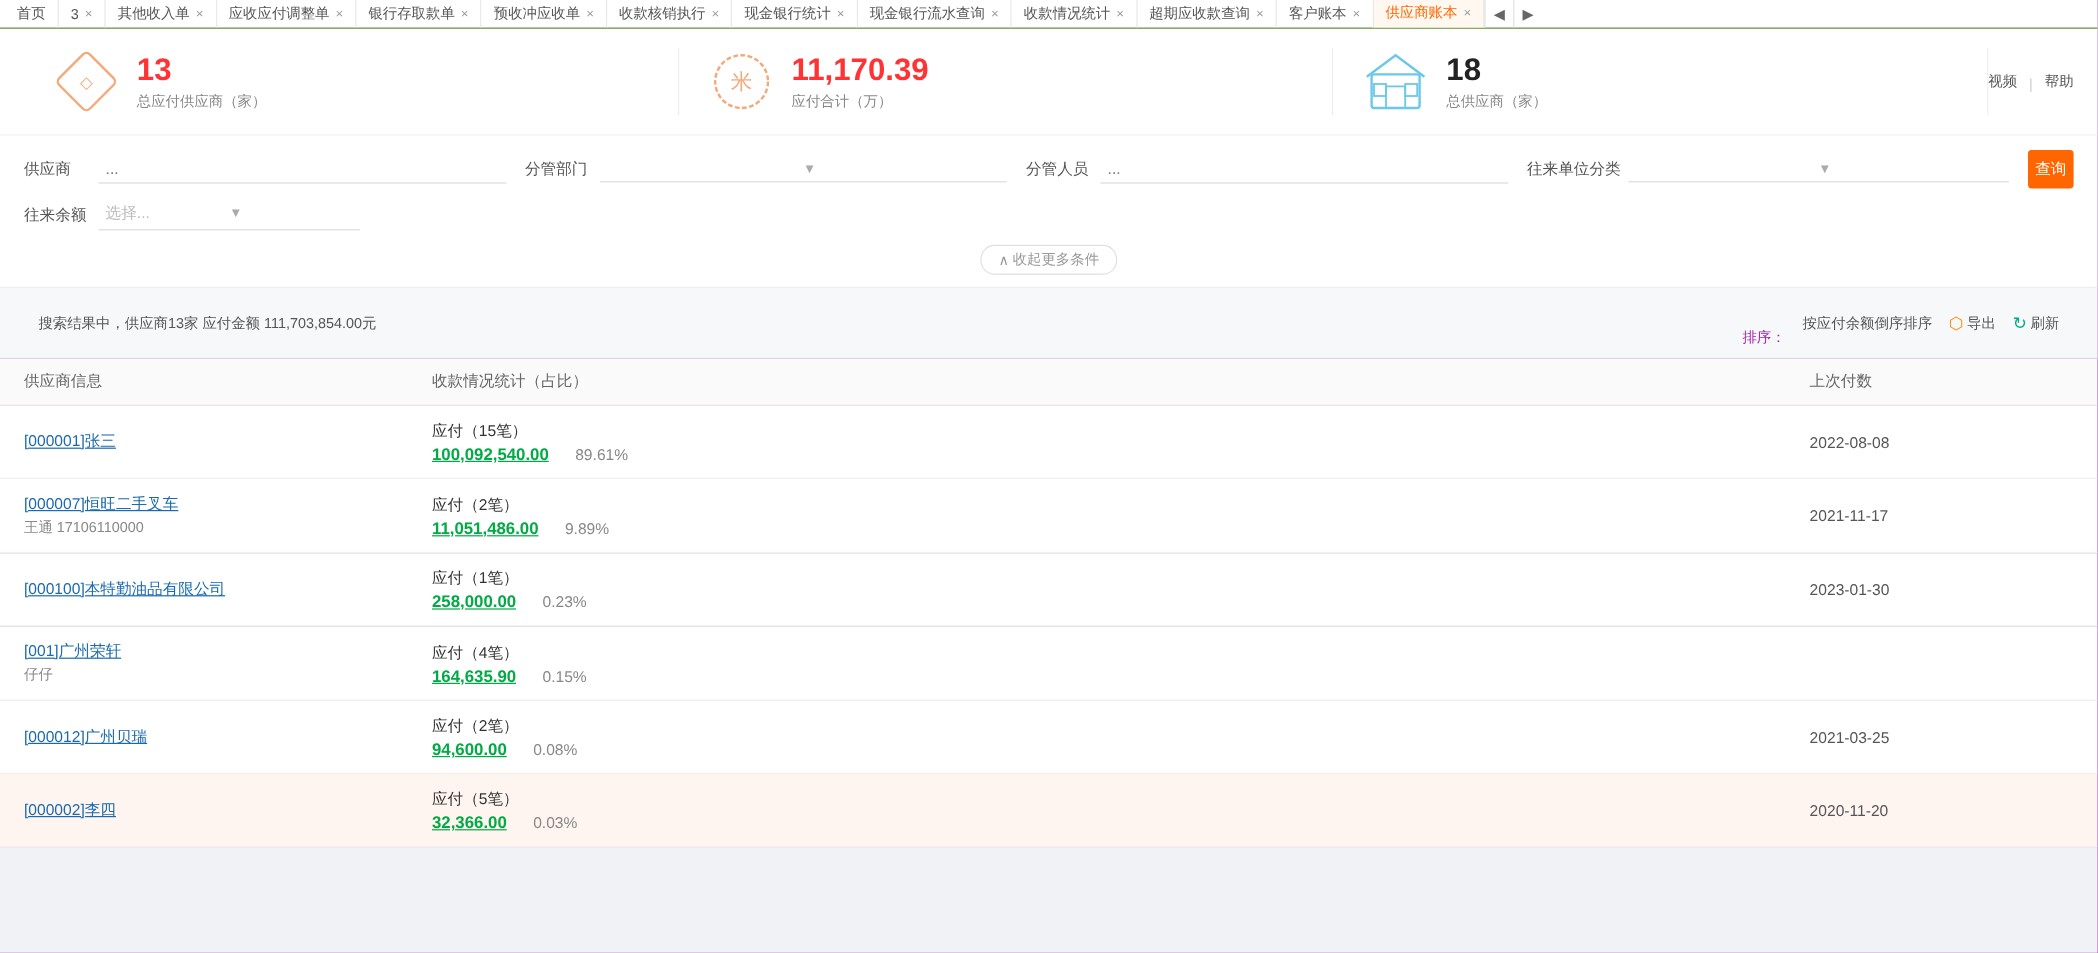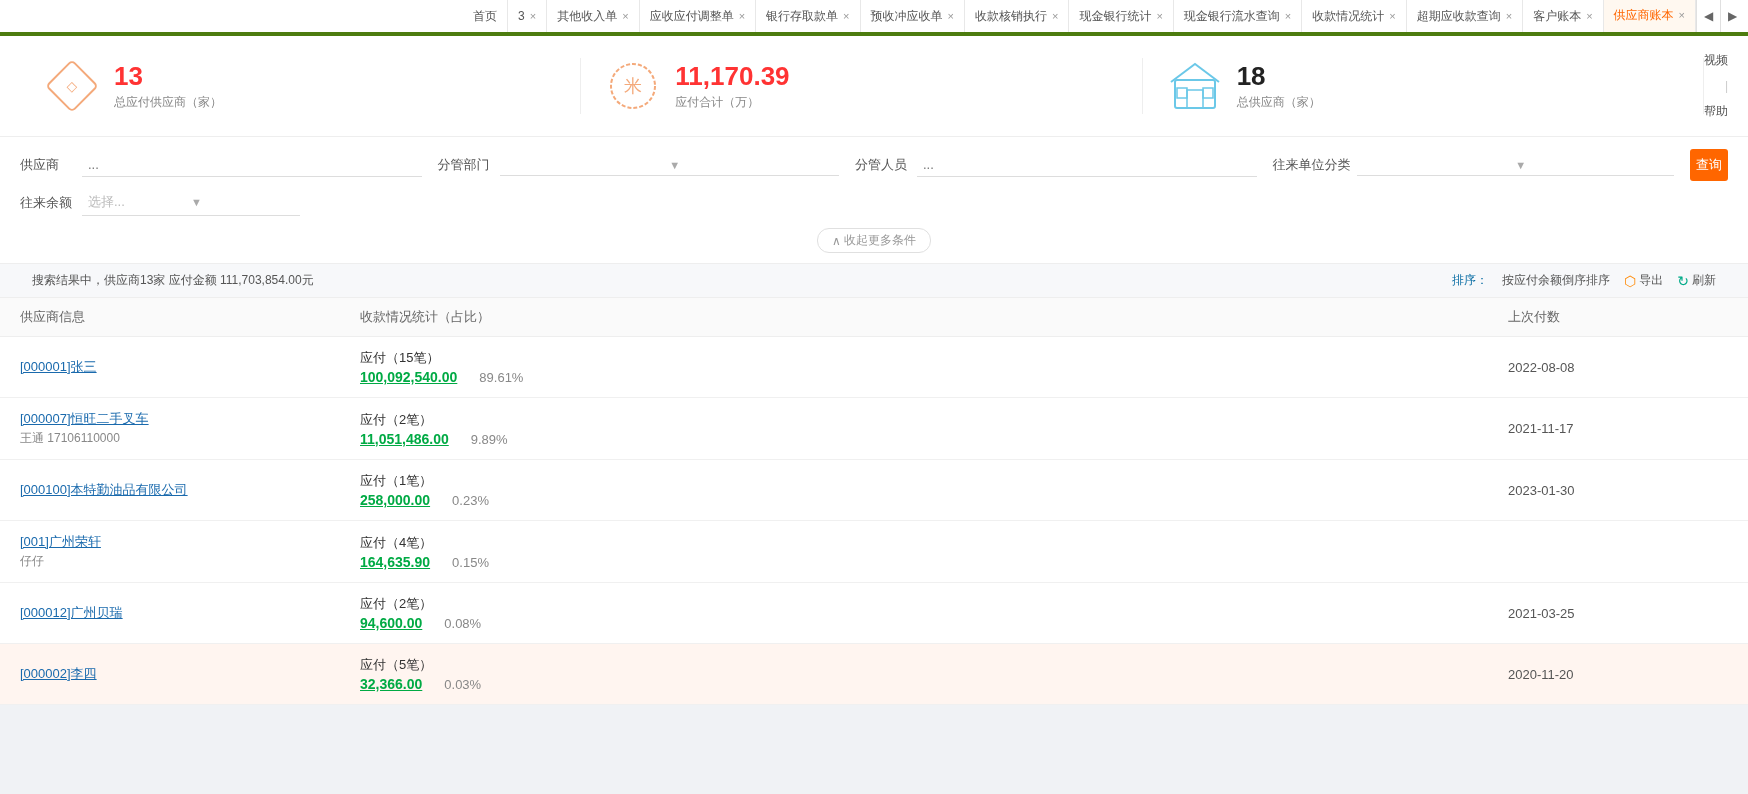--- a/index.html
+++ b/index.html
@@ -3,25 +3,24 @@
   <meta charset="utf-8">
   <style>
     * { box-sizing: border-box; margin: 0; padding: 0; }
     body { font-family: "Microsoft YaHei", Arial, sans-serif; font-size: 13px; background: #f0f2f5; color: #333; overflow-x: hidden; }
 
     
     .top-nav {
       display: flex;
       align-items: center;
       background: #fff;
-      border-bottom: 4px solid #4d7c0f;
-      height: 36px;
+      border-bottom: 1px solid #4d7c0f;
+      height: 24px;
       padding: 0 4px;
       overflow: hidden;
-      justify-content: flex-end;
     }
     .nav-tab {
       display: inline-flex;
       align-items: center;
       padding: 0 10px;
       height: 36px;
       font-size: 12px;
       color: #555;
       cursor: pointer;
       white-space: nowrap;
@@ -86,21 +85,20 @@
       color: #888;
       margin-top: 2px;
     }
     .summary-links {
       margin-left: auto;
       display: flex;
       align-items: flex-end;
       font-size: 12px;
       color: #666;
       gap: 10px;
-      flex-direction: column;
     }
     .summary-links span { cursor: pointer; color: #555; }
     .summary-links .sep { color: #ccc; }
 
     
     .filter-area {
       background: #fff;
       padding: 12px 20px 10px 20px;
       border-bottom: 1px solid #eee;
     }
@@ -182,21 +180,21 @@
       background: #f7f8fa;
       border-bottom: 1px solid #eee;
       font-size: 12px;
       color: #555;
     }
     .result-bar .right-ops {
       display: flex;
       align-items: center;
       gap: 14px;
     }
-    .result-bar .sort-label { color: #0369a1; }
+    .result-bar .sort-label { color: #a21caf; margin-top: 25px; }
     .result-bar .sort-select {
       color: #555;
       cursor: pointer;
       font-size: 12px;
     }
     .op-btn {
       display: inline-flex;
       align-items: center;
       gap: 3px;
       cursor: pointer;

